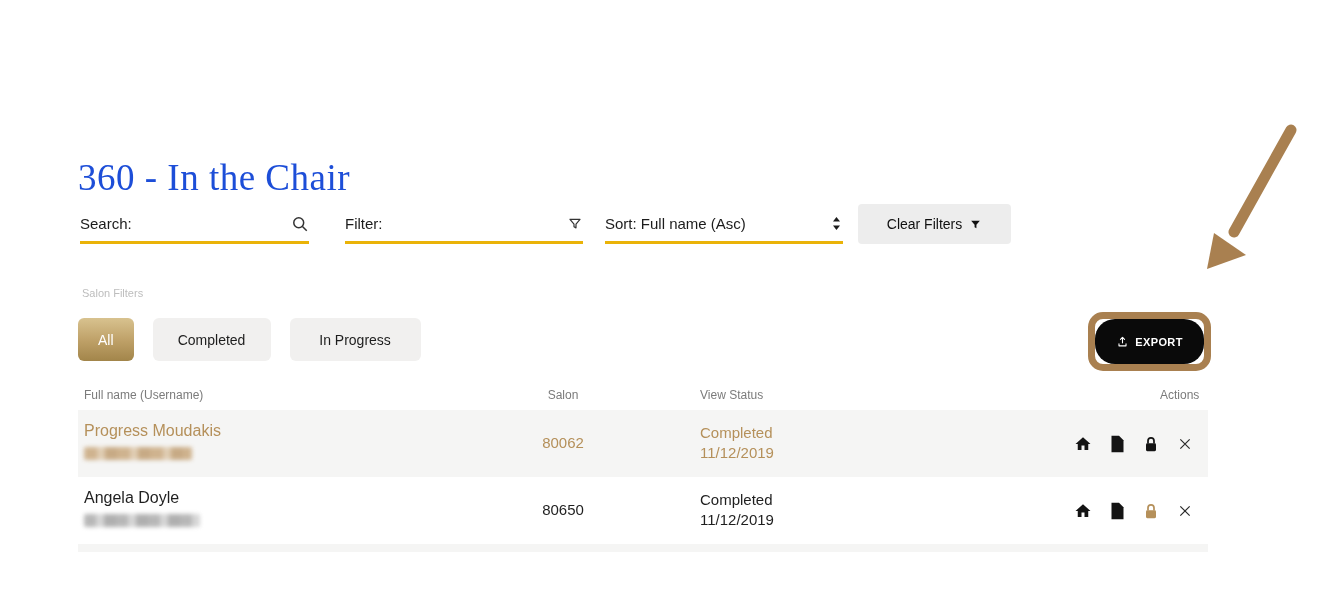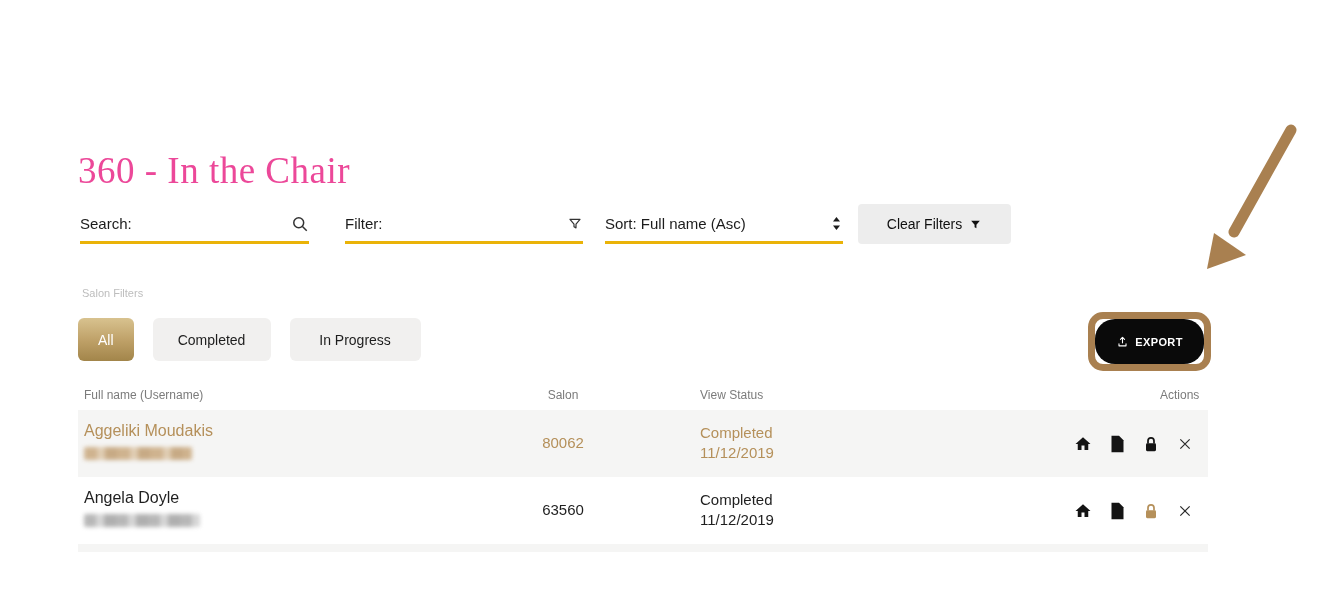--- a/index.html
+++ b/index.html
@@ -6,22 +6,22 @@
   .screen{
     position:relative;width:1335px;height:592px;background:#ffffff;
     font-family:"Liberation Sans",sans-serif;overflow:hidden;color:#1d1d1d;
   }
   
   .breadcrumb{position:absolute;left:80px;top:50px;display:flex;align-items:center;gap:13px;font-size:15px;}
   .crumb{color:#b5905a;cursor:pointer;}
   .crumb-sep{display:flex;align-items:center;}
   
   .page-title{
-    position:absolute;left:78px;top:124px;font-family:"Liberation Serif","DejaVu Serif",serif;
-    font-size:37px;font-weight:500;color:#ec4899;letter-spacing:.5px;
+    position:absolute;left:78px;top:131px;font-family:"Liberation Serif","DejaVu Serif",serif;
+    font-size:37px;font-weight:500;color:#1d4ed8;letter-spacing:.5px;
   }
   
   .field{position:absolute;top:206px;height:38px;border-bottom:3px solid #eab308;
     display:flex;align-items:center;justify-content:space-between;font-size:15px;color:#1c1c1c;box-sizing:border-box;}
   .field .lbl{white-space:nowrap;}
   .field input{border:0;outline:0;background:transparent;flex:1;min-width:10px;font:inherit;margin-left:6px;}
   #search-field{left:80px;width:229px;}
   #filter-field{left:345px;width:238px;}
   #sort-field{left:605px;width:238px;cursor:pointer;}
   .clear-filters{
@@ -137,21 +137,21 @@
     <line x1="101" y1="18" x2="44" y2="120" stroke="#a98050" stroke-width="11" stroke-linecap="round"></line>
     <polygon points="17,157 24,121 56,143" fill="#a98050"></polygon>
   </svg>
 
   <div class="thead-cell" id="th-name">Full name (Username)</div>
   <div class="thead-cell" id="th-salon">Salon</div>
   <div class="thead-cell" id="th-status">View Status</div>
   <div class="thead-cell" id="th-actions">Actions</div>
 
   <div class="trow alt" id="row-0">
-    <div class="cell-name" style="color: rgb(181, 144, 90);">Aggeliki Moudakis</div>
+    <div class="cell-name" style="color: rgb(181, 144, 90);">Progress Moudakis</div>
     <div class="redacted goldish"></div>
     <div class="cell-salon" style="color: rgb(181, 144, 90);">80062</div>
     <div class="cell-status" style="color: rgb(181, 144, 90);">
       <div>Completed</div>
       <div>11/12/2019</div>
     </div>
     <div class="cell-actions">
       <span class="action-icon">
         <svg width="18" height="18" viewBox="0 0 24 24" fill="currentColor">
             <path d="M10 20v-6h4v6h5v-8h3L12 3 2 12h3v8z"></path>
@@ -172,21 +172,21 @@
         <svg width="16" height="16" viewBox="0 0 24 24" fill="none" stroke="#2b2b2b" stroke-width="1.8">
             <path d="M5 5l14 14M19 5L5 19"></path>
           </svg>
       </span>
     </div>
   </div>
 
   <div class="trow" id="row-1">
     <div class="cell-name" style="color: rgb(31, 31, 31);">Angela Doyle</div>
     <div class="redacted grayish"></div>
-    <div class="cell-salon" style="color: rgb(31, 31, 31);">63560</div>
+    <div class="cell-salon" style="color: rgb(31, 31, 31);">80650</div>
     <div class="cell-status" style="color: rgb(31, 31, 31);">
       <div>Completed</div>
       <div>11/12/2019</div>
     </div>
     <div class="cell-actions">
       <span class="action-icon">
         <svg width="18" height="18" viewBox="0 0 24 24" fill="currentColor">
             <path d="M10 20v-6h4v6h5v-8h3L12 3 2 12h3v8z"></path>
           </svg>
       </span>

